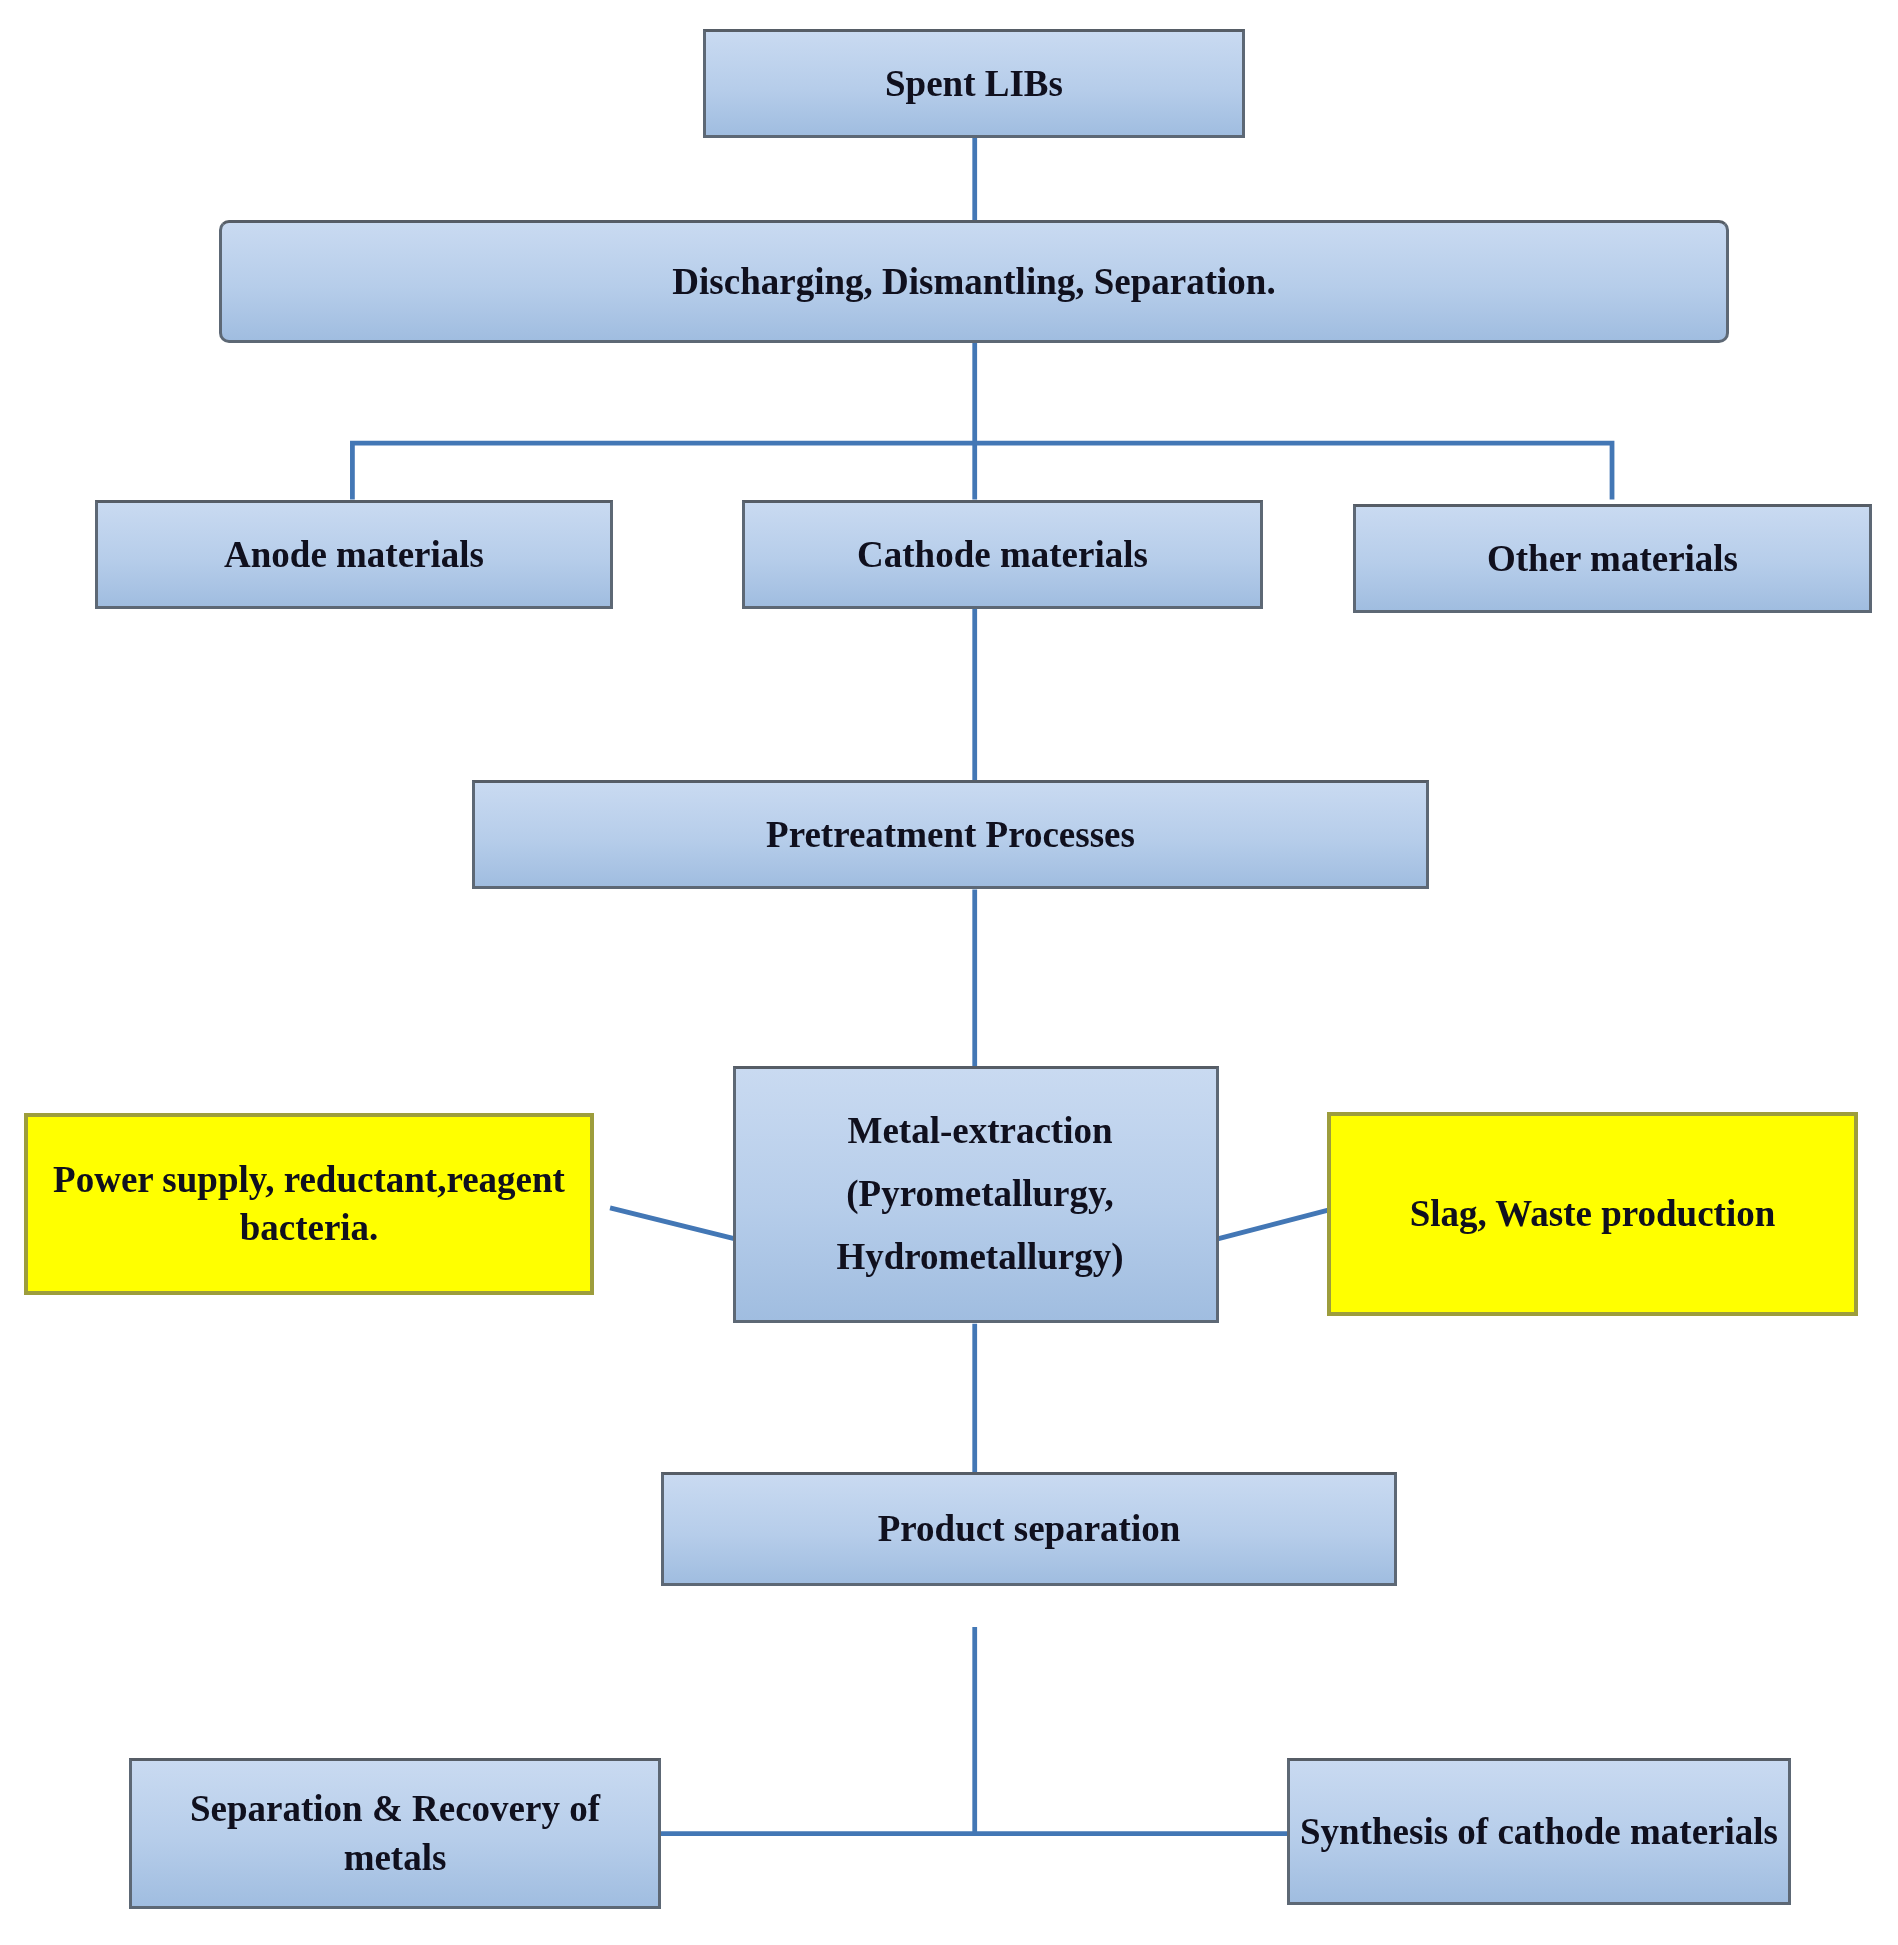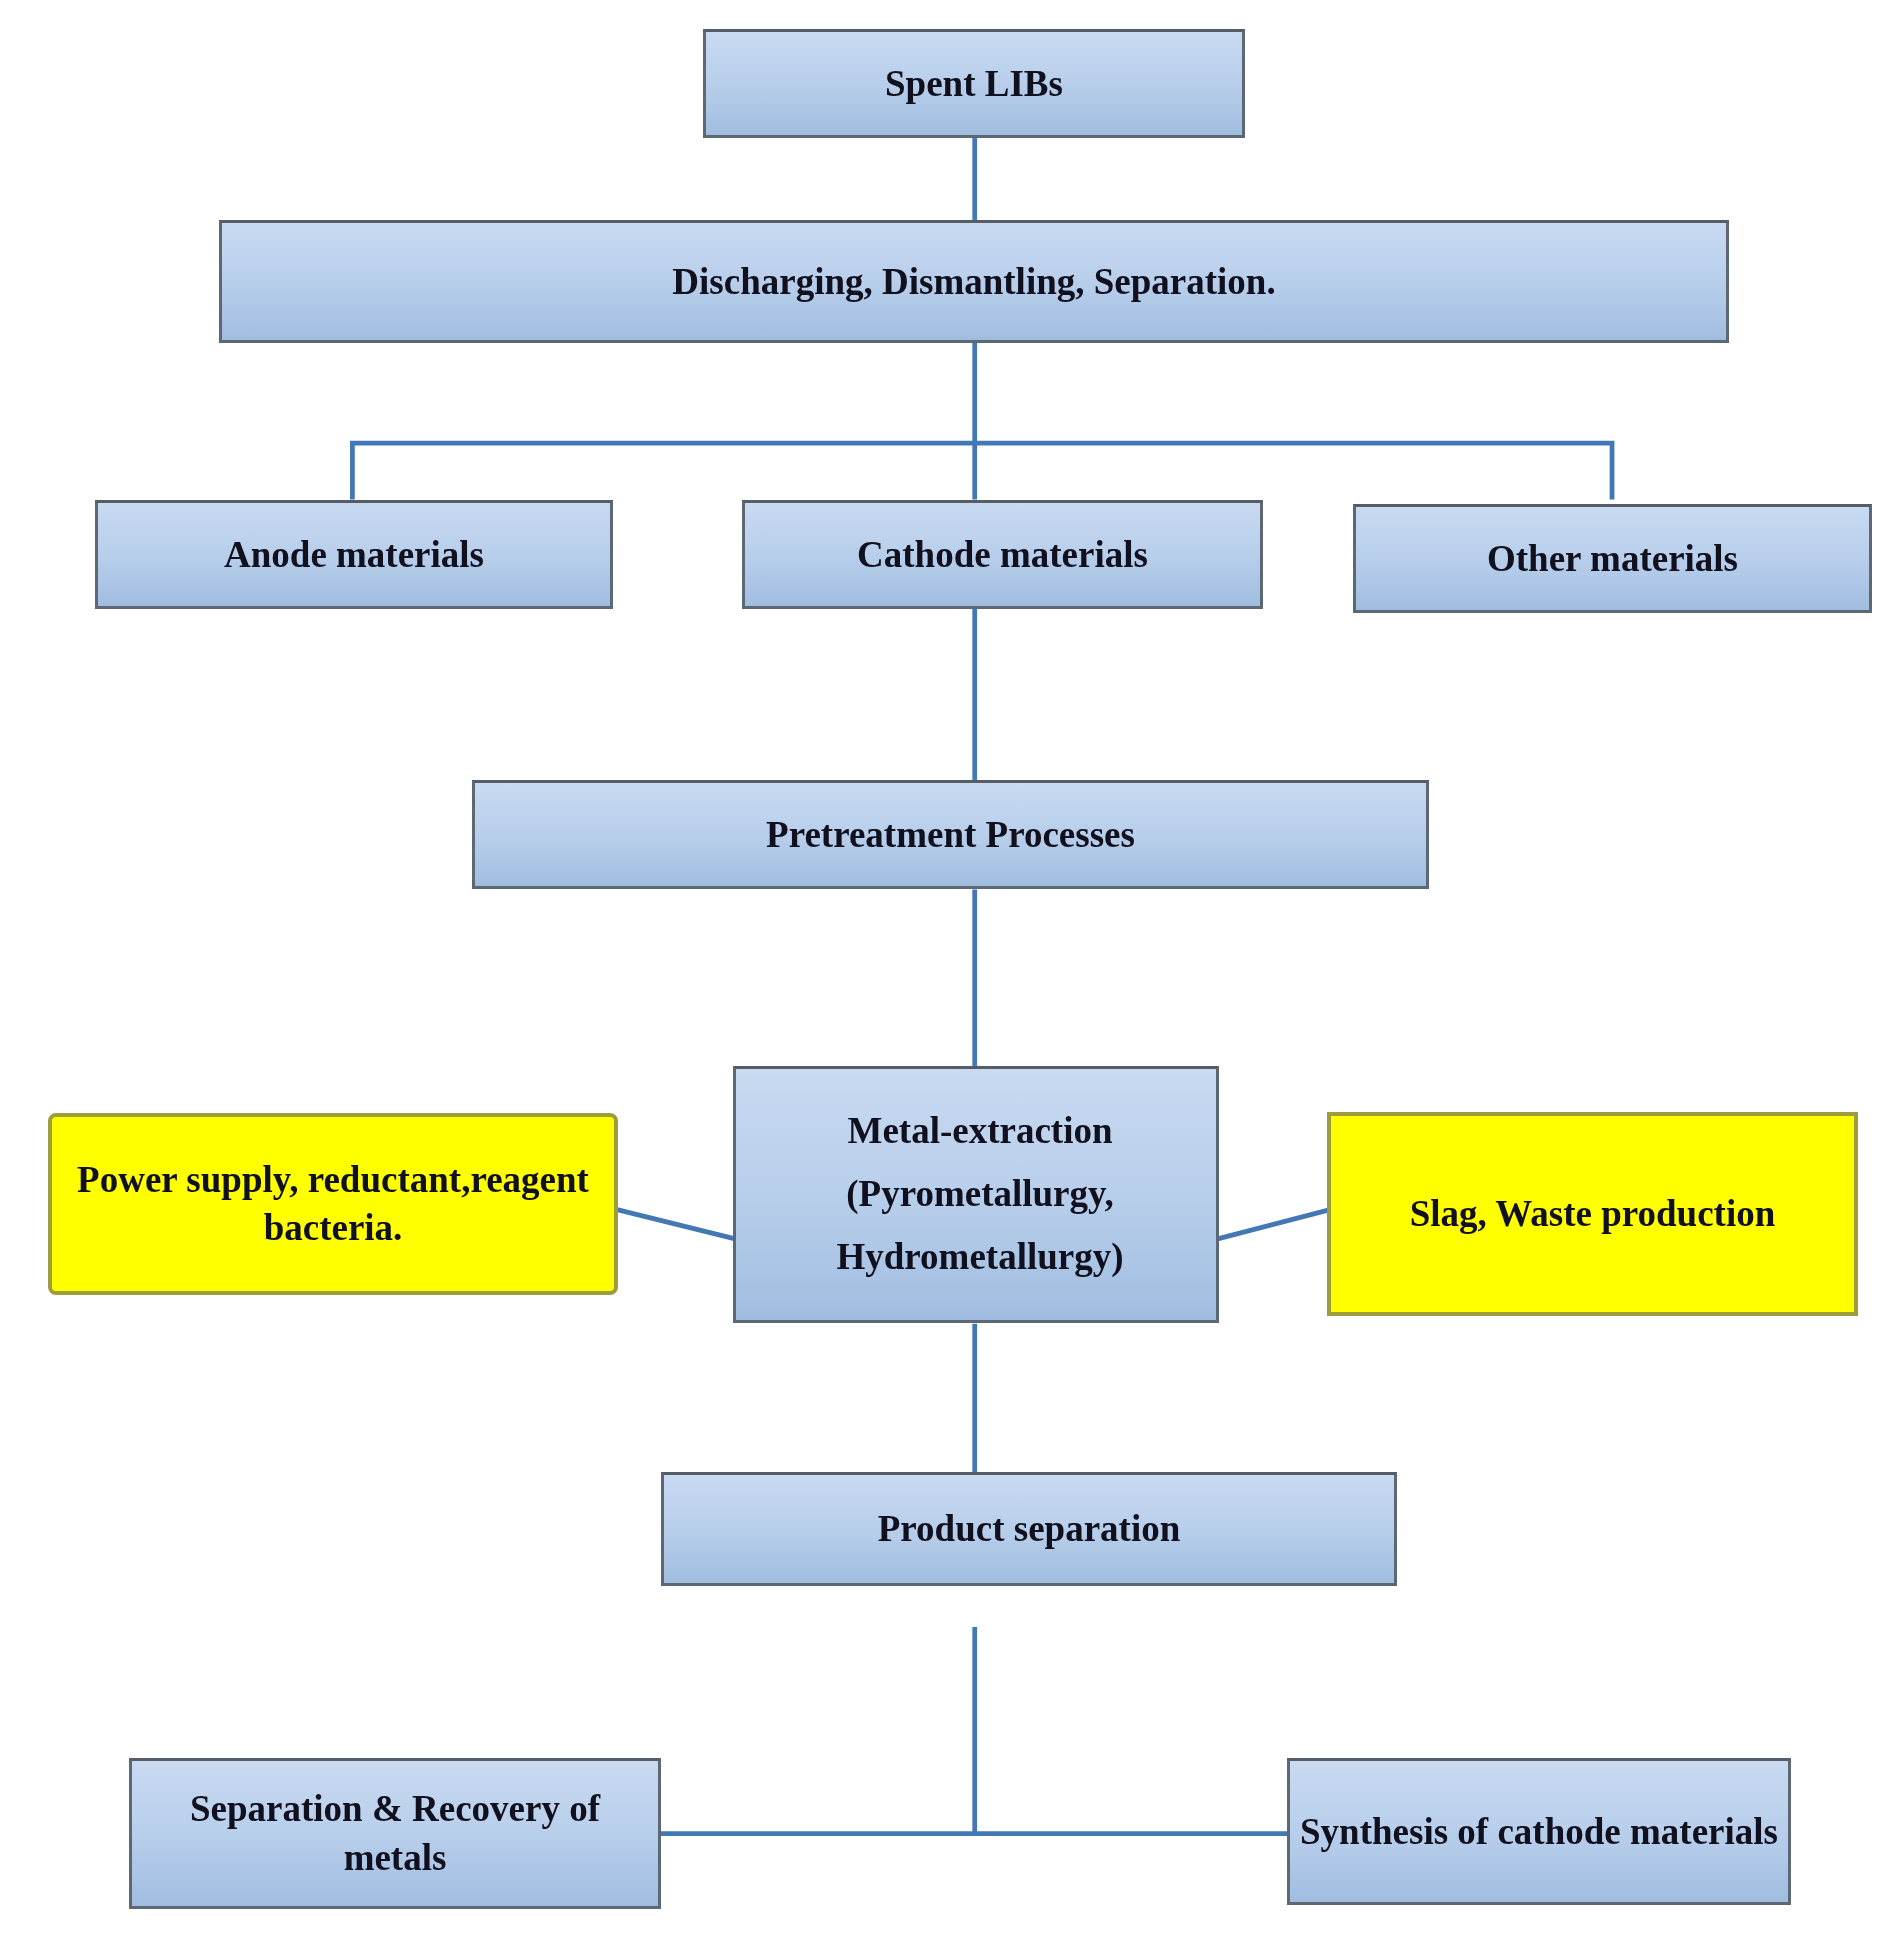--- a/index.html
+++ b/index.html
@@ -26,27 +26,27 @@
     color:var(--text,#10101e);
     font-weight:700;font-size:37px;line-height:1.35;
   }
   .ybox{
     background:var(--yfill,#ffff00);
     border:4.8px solid var(--yborder,#9d9d3c);
   }
   .pbox span{display:block;white-space:nowrap;}
   
   #spent        {left:703px;top:29px;  width:542px; height:109px;}
-  #discharging  {left:219px; top:220px; width:1510px;height:123px;}
+  #discharging  {left:219px; top:220px; width:1510px;height:123px;border-radius:10px;}
   #anode        {left:95px; top:500px; width:518px; height:109px;}
   #cathode      {left:716px;top:500px; width:521px; height:109px;margin-left:26px;}
   #other        {left:1353px;top:496px; width:519px; height:109px;margin-top:8px;}
   #pretreatment {left:472px; top:780px;width:957px;height:109px;}
   #metal        {left:733px;top:1066px;width:486px; height:257px;line-height:1.7;padding-left:8px;}
-  #yleft        {left:48px;  top:1113px;width:570px; height:182px;line-height:1.3;border-radius:8px;}
+  #yleft        {left:24px;  top:1113px;width:570px; height:182px;line-height:1.3;}
   #yright       {left:1327px;top:1112px;width:531px; height:204px;}
   #product      {left:661px; top:1472px;width:736px; height:114px;}
   #seprec       {left:129px; top:1758px;width:532px; height:151px;line-height:1.3;}
   #synthesis    {left:1287px;top:1758px;width:504px; height:147px;}
 </style>
 </head>
 <body>
 
 <div id="canvas">
 

